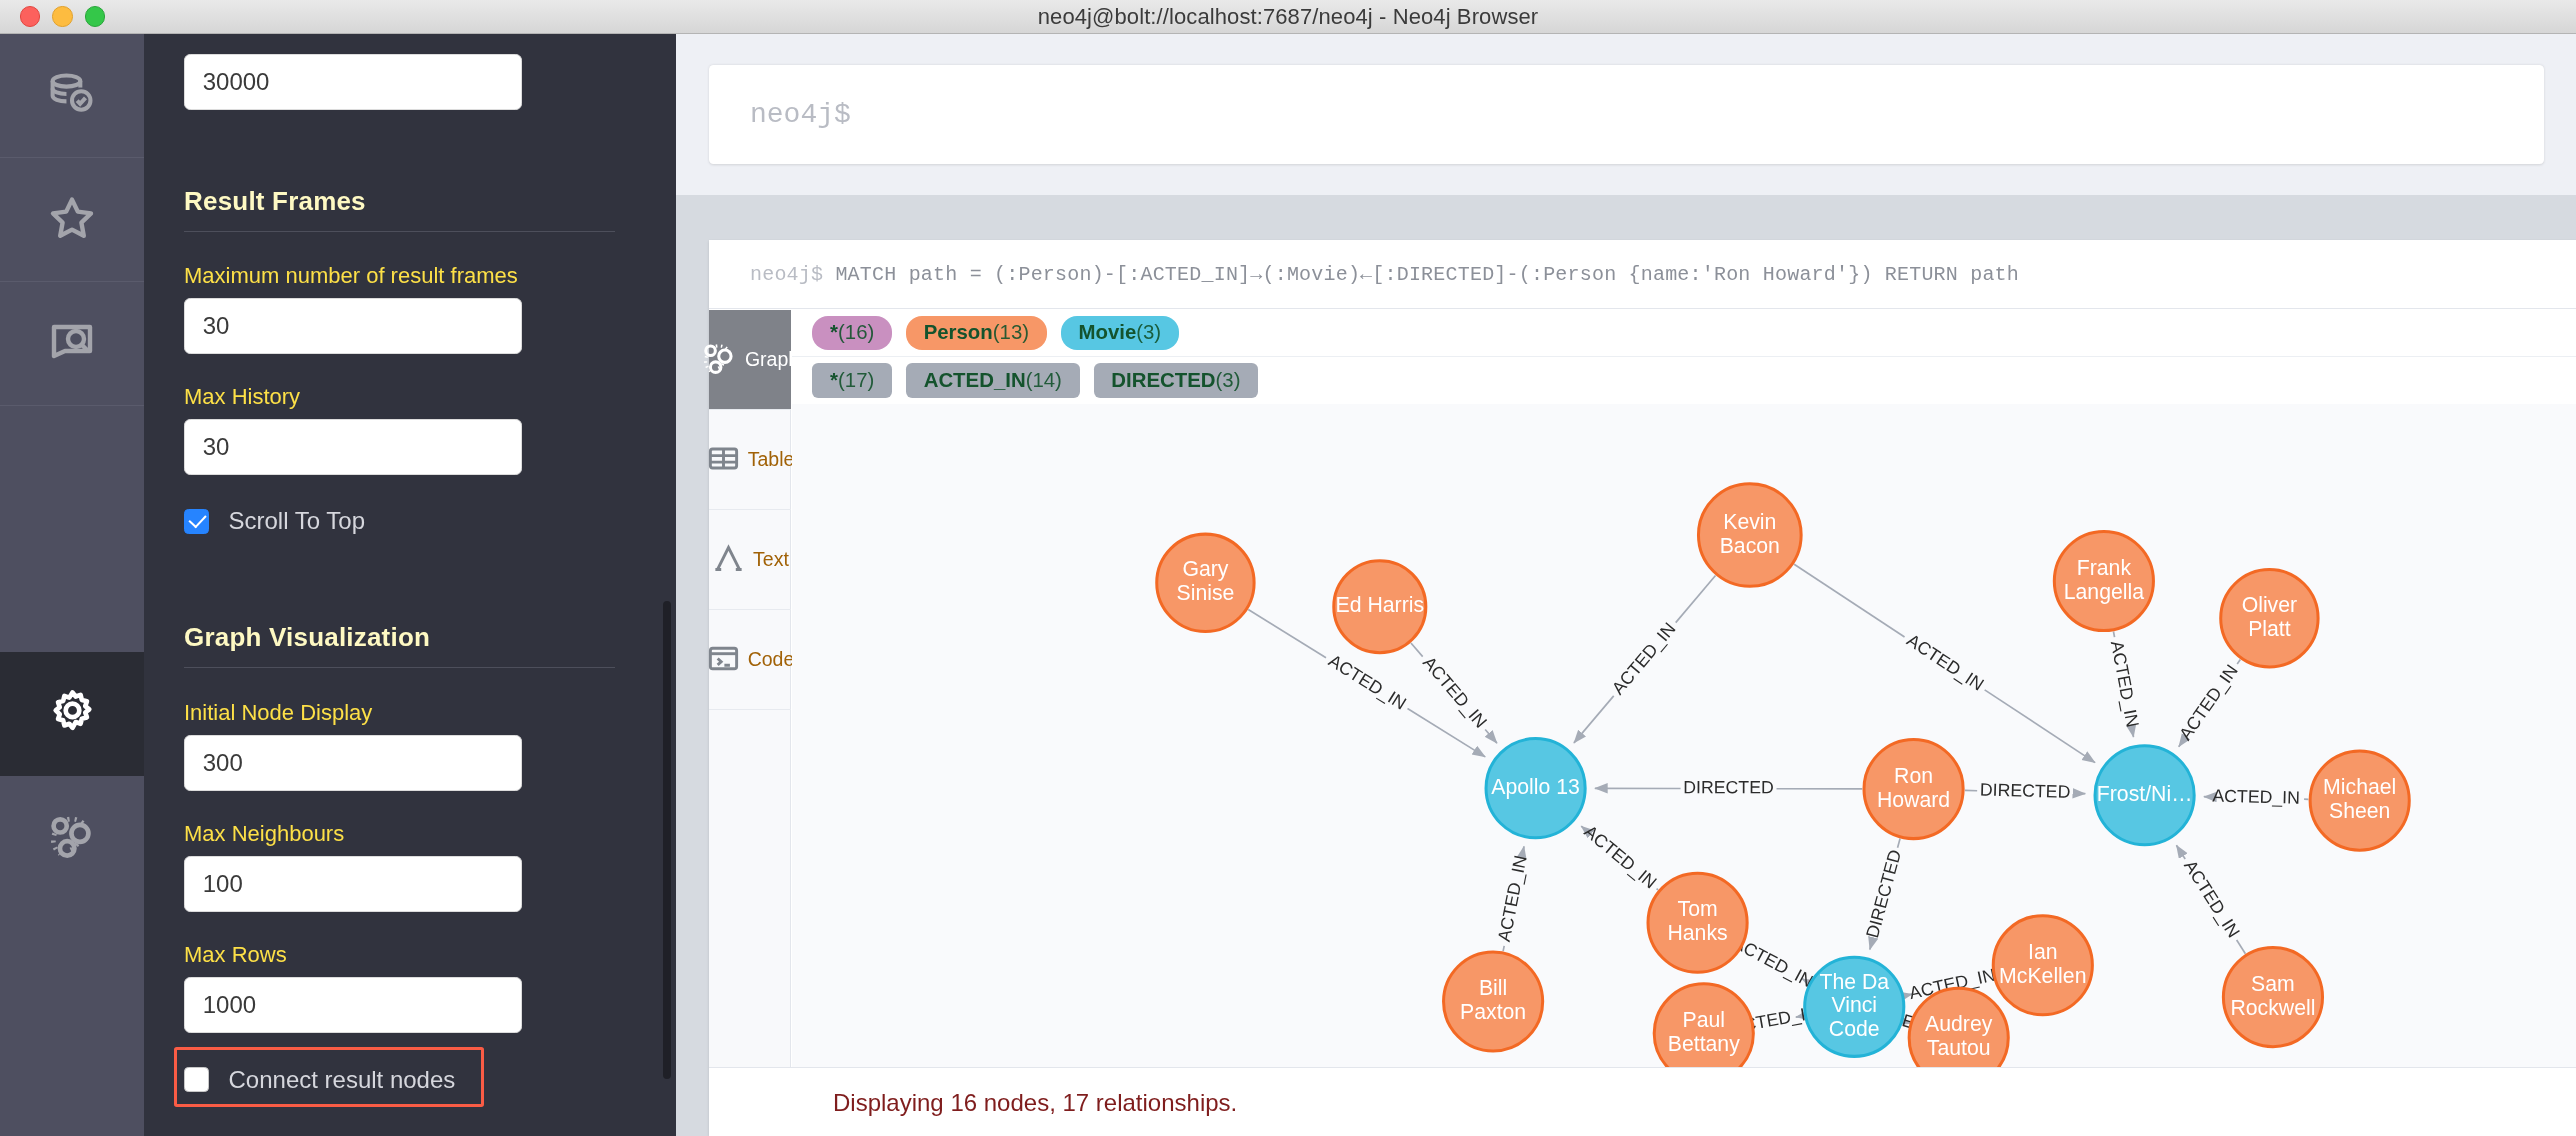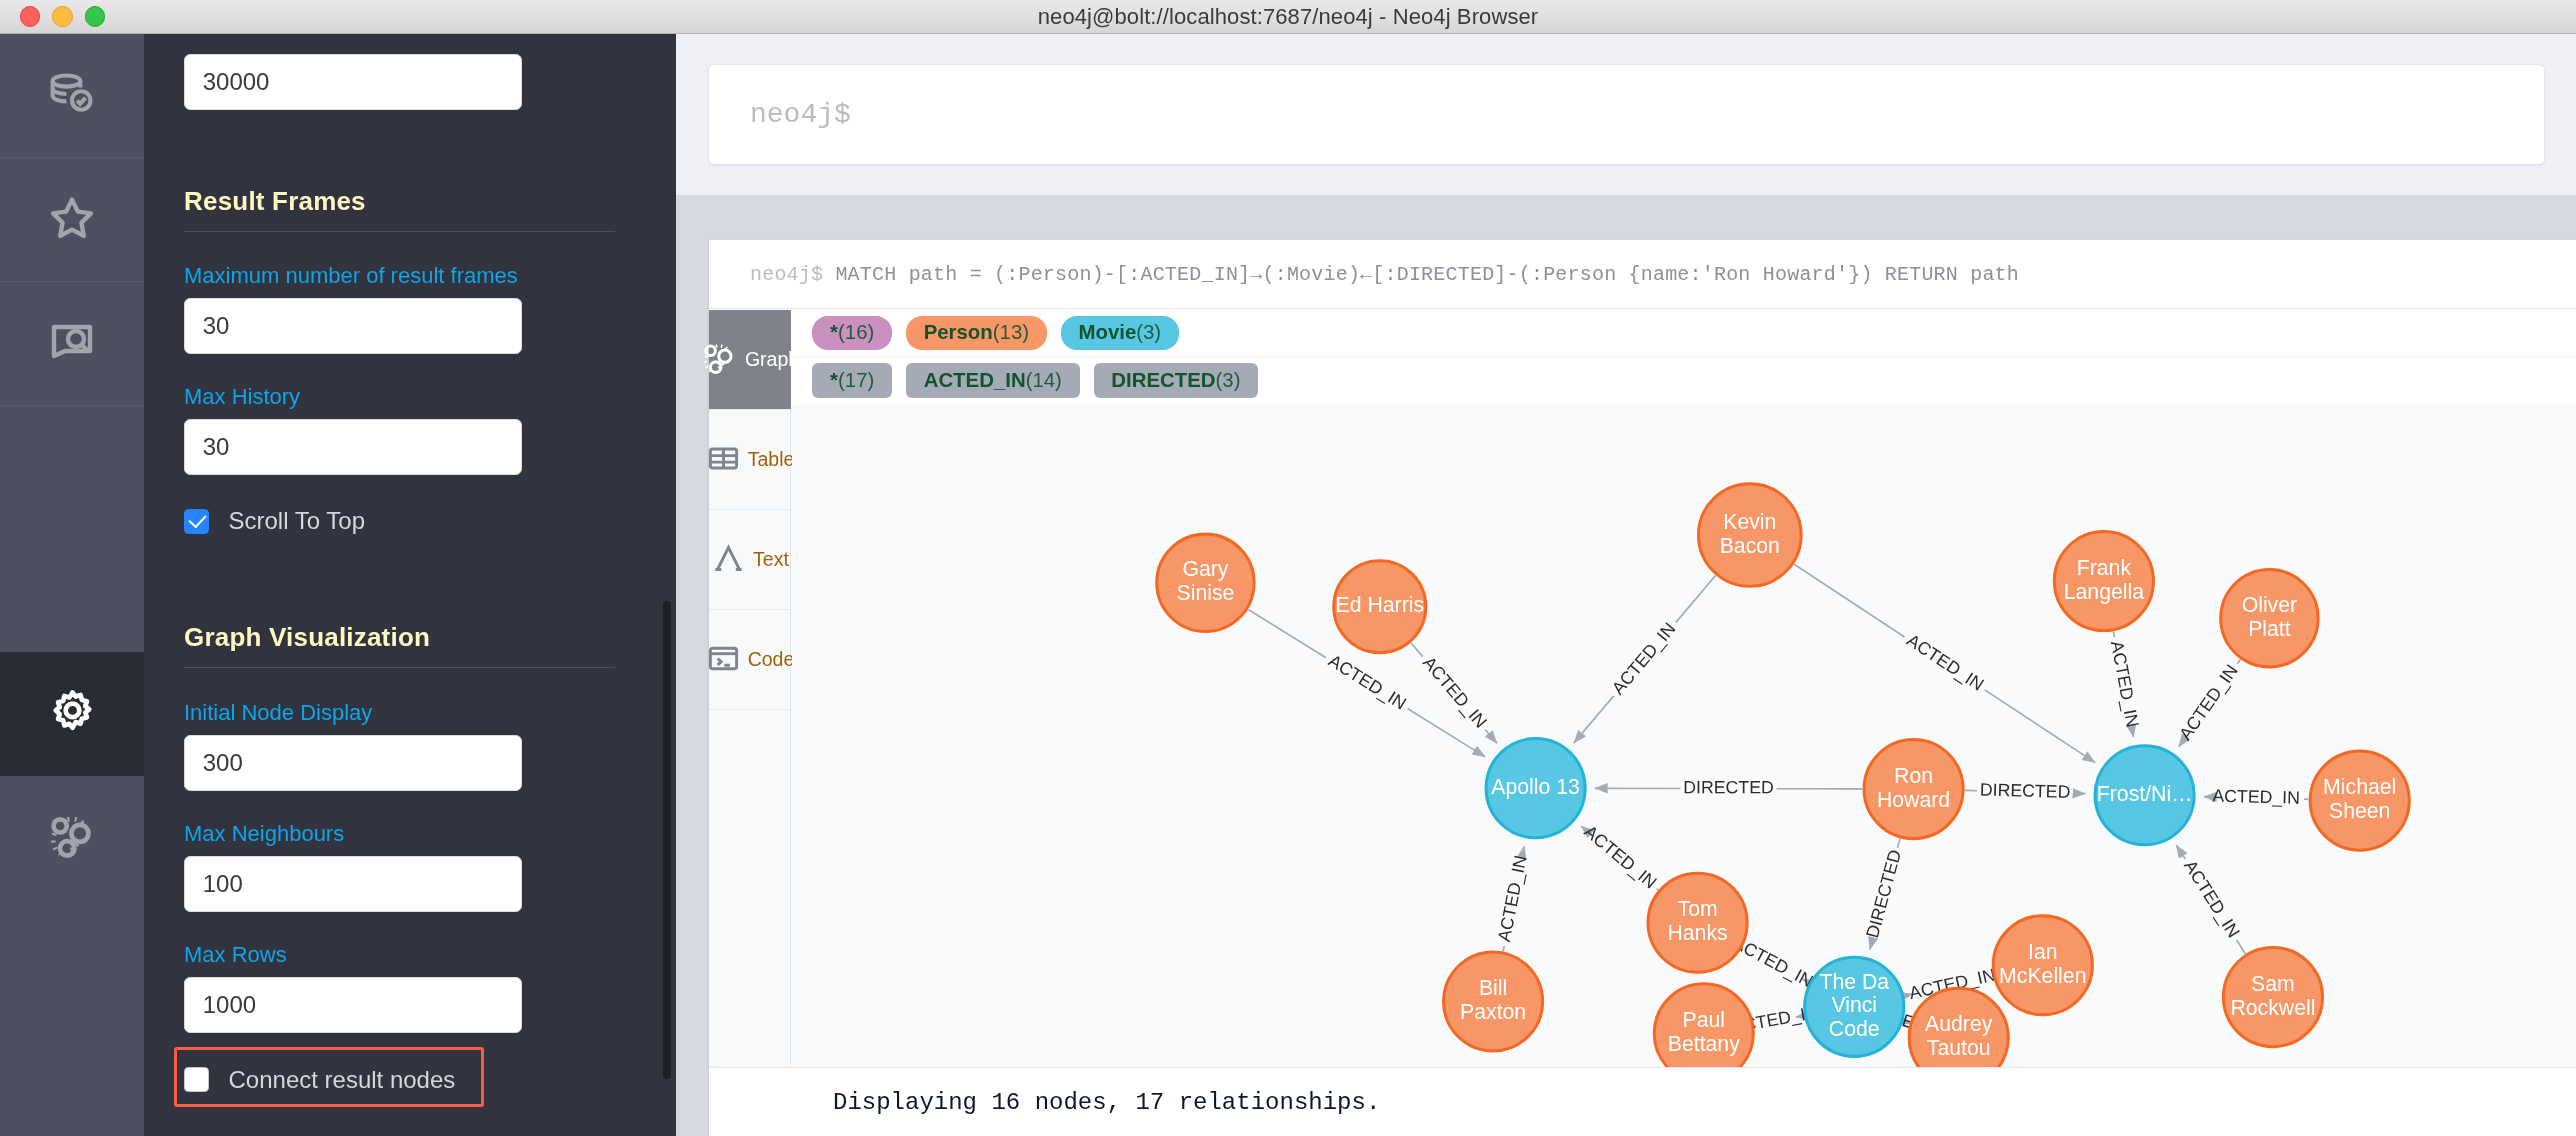--- a/index.html
+++ b/index.html
@@ -52,21 +52,21 @@
 
   
   .drawer {
     position: absolute; left: 144px; top: 0;
     width: 532px; height: 1103px;
     background: #31333e;
     overflow: hidden;
   }
   .drawer-inner { position: absolute; left: 0; top: 0; width: 532px; }
   .fld-label {
-    color: #0ea5e9; font-size: 22px; margin: 0 0 8.9px 0; padding-left: 40px;
+    color: #fde047; font-size: 22px; margin: 0 0 8.9px 0; padding-left: 40px;
     font-weight: 400;
   }
   .fld-input {
     margin-left: 40px; width: 338px; height: 56px;
     background: #ffffff; border: 0.9px solid #dcdcdc; border-radius: 6.2px;
     display: flex; align-items: center; padding-left: 17.7px;
     color: #3a3a3a; font-size: 24px;
   }
   .sec-head {
     padding-left: 40px; color: #fef9c3; font-size: 26px; font-weight: bold;
@@ -190,21 +190,21 @@
   .canvas svg { position: absolute; left: 0; top: 0; }
 
   
   .statusbar {
     position: absolute; left: 0; top: 757px;
     width: 2543px; height: 70px; background: #ffffff;
     border-top: 0.9px solid #e3e6ec;
     display: flex; align-items: center;
   }
   .statusbar .txt {
-    margin-left: 124px; font-size: 24px; color: #0f172a; font-family: Liberation Mono, monospace;
+    margin-left: 124px; font-size: 24px; color: #7f1d1d;
   }
 
   
   .nlabel { font-family: "Liberation Sans", sans-serif; fill: #ffffff; font-size: 24px; }
   .elabel { font-family: "Liberation Sans", sans-serif; fill: #2b2b2b; font-size: 20px; }
 </style>
 </head>
 <body>
 
 <div class="titlebar">

